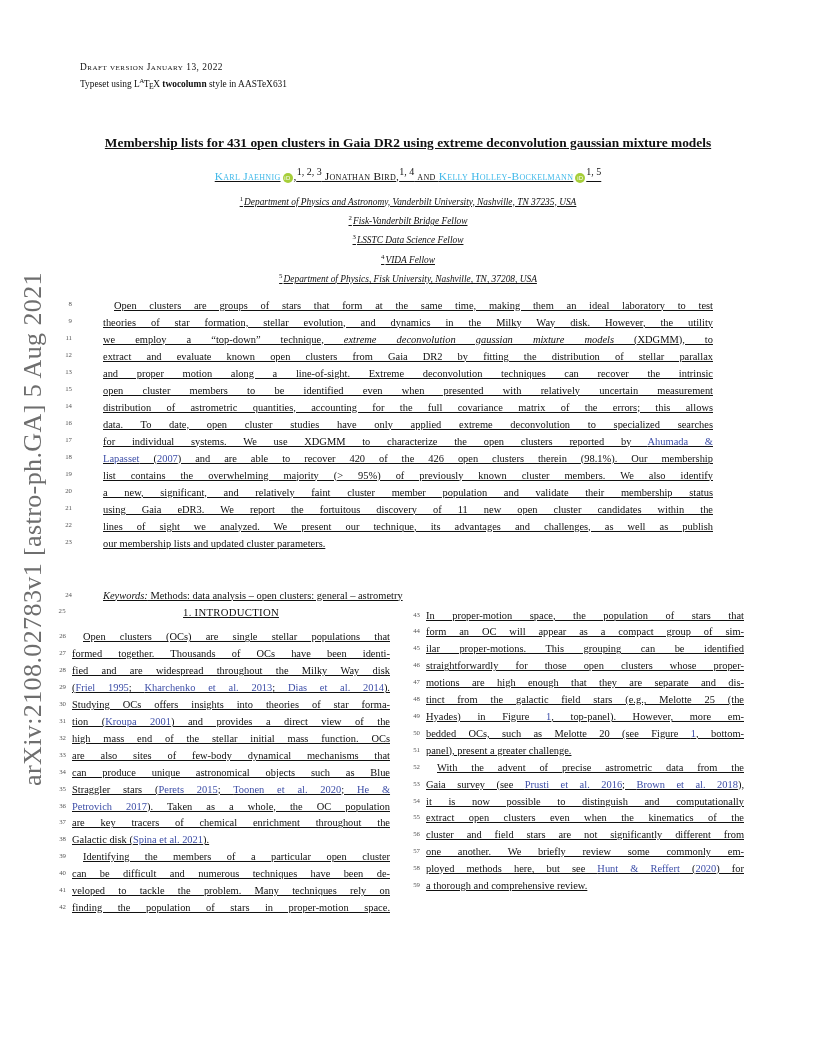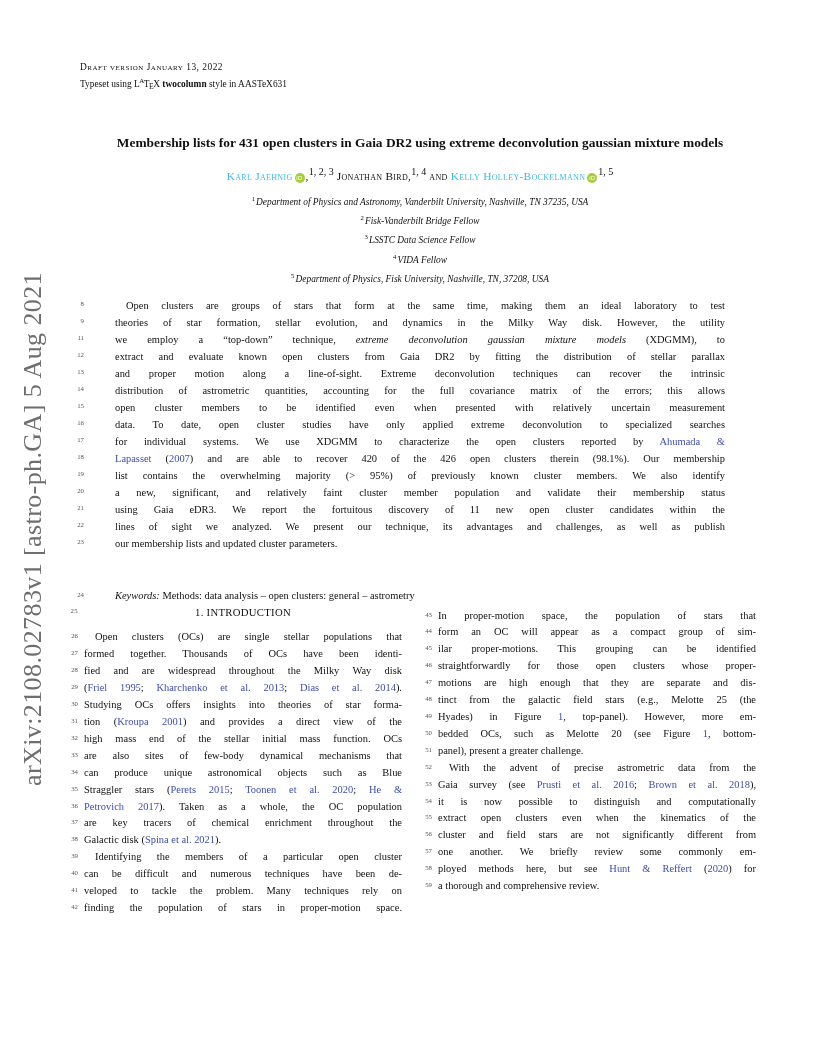--- a/index.html
+++ b/index.html
@@ -10,21 +10,21 @@
   .stamp{position:absolute;top:529px;left:33px;transform:translate(-50%,-50%) rotate(-90deg);
          font-size:26px;color:#6e6e6e;white-space:nowrap;letter-spacing:0.4px;}
 
   
   .draft-header{position:absolute;top:61px;left:80px;font-size:9.4px;line-height:13.5px;}
   .draft-line1{font-variant:small-caps;letter-spacing:0.5px;}
   .latex-a{font-size:7px;vertical-align:4px;margin:0 -0.5px 0 -0.5px;}
   .latex-e{font-size:7.6px;vertical-align:-2px;margin:0 -0.5px;}
   .bold{font-weight:bold;}
 
-  .main{position:absolute;left:84px;top:133px;width:672px;}
+  .main{position:absolute;left:72px;top:133px;width:672px;text-decoration:underline;}
 
   .title{font-weight:bold;font-size:13.4px;line-height:19.5px;text-align:center;padding:0 14px;}
 
   .authors{margin-top:13px;text-align:center;font-variant:small-caps;font-size:11.4px;letter-spacing:0.3px;}
   .rt{white-space:pre-wrap;}
   .rt-author{color:var(--author,#41b9e9);}
   .rt-link{color:var(--link,#3e4fa8);}
   .rt-italic{font-style:italic;}
   .rt-sup{font-size:10px;vertical-align:5px;letter-spacing:0;}
   .rt-orcid{display:inline-block;width:10px;height:10px;border-radius:50%;
@@ -104,26 +104,26 @@
         </div>
         <div class="abs-row">
           <span class="ln">12</span>
           <span class="txt jl"><span class="rt rt-plain">extract and evaluate known open clusters from Gaia DR2 by fitting the distribution of stellar parallax</span></span>
         </div>
         <div class="abs-row">
           <span class="ln">13</span>
           <span class="txt jl"><span class="rt rt-plain">and proper motion along a line-of-sight. Extreme deconvolution techniques can recover the intrinsic</span></span>
         </div>
         <div class="abs-row">
+          <span class="ln">15</span>
+          <span class="txt jl"><span class="rt rt-plain">open cluster members to be identified even when presented with relatively uncertain measurement</span></span>
+        </div>
+        <div class="abs-row">
           <span class="ln">14</span>
           <span class="txt jl"><span class="rt rt-plain">distribution of astrometric quantities, accounting for the full covariance matrix of the errors; this allows</span></span>
-        </div>
-        <div class="abs-row">
-          <span class="ln">15</span>
-          <span class="txt jl"><span class="rt rt-plain">open cluster members to be identified even when presented with relatively uncertain measurement</span></span>
         </div>
         <div class="abs-row">
           <span class="ln">16</span>
           <span class="txt jl"><span class="rt rt-plain">data. To date, open cluster studies have only applied extreme deconvolution to specialized searches</span></span>
         </div>
         <div class="abs-row">
           <span class="ln">17</span>
           <span class="txt jl"><span class="rt rt-plain">for individual systems. We use XDGMM to characterize the open clusters reported by </span><span class="rt rt-link">Ahumada &amp;</span></span>
         </div>
         <div class="abs-row">

